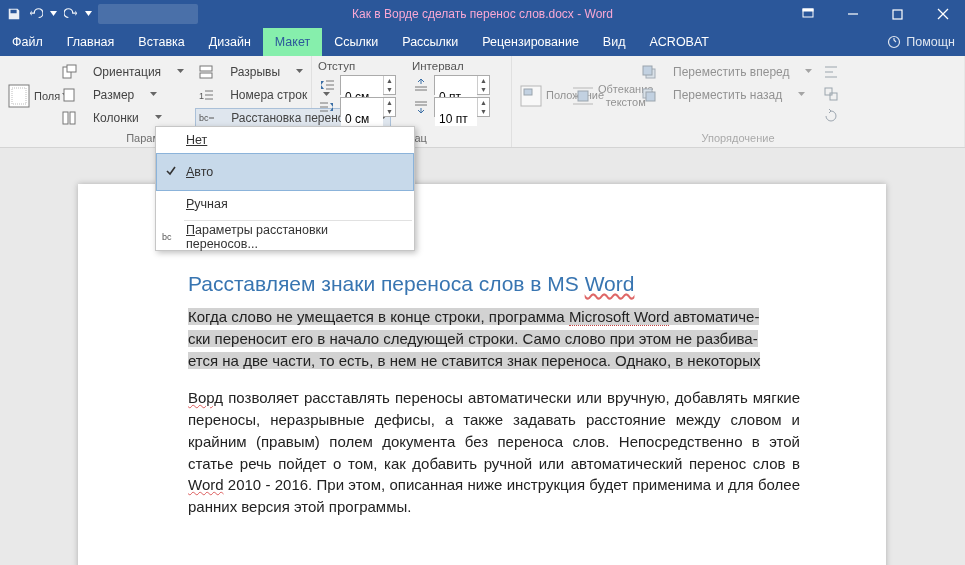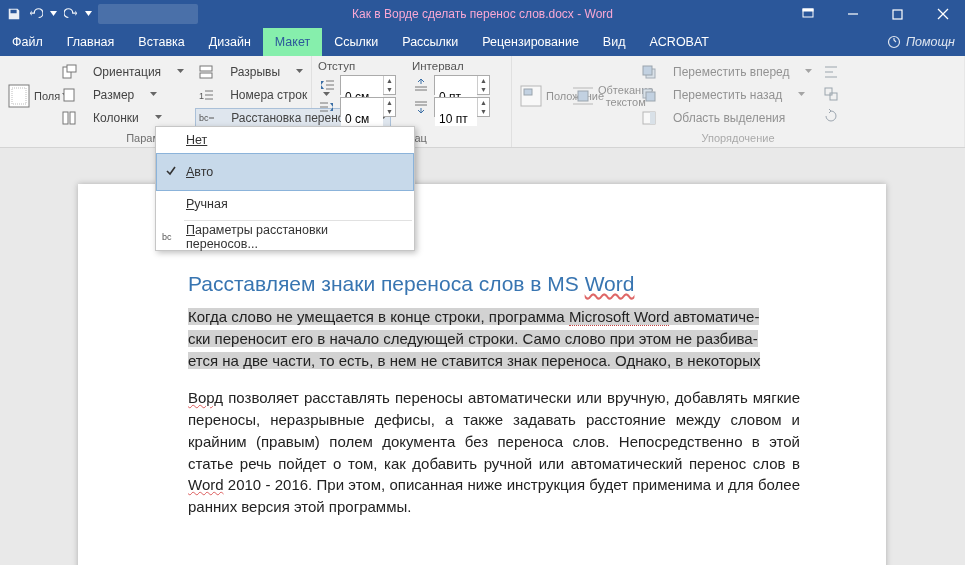--- a/index.html
+++ b/index.html
@@ -9,21 +9,21 @@
   .qat .ico { width: 16px; height: 16px; display: flex; align-items: center; justify-content: center; opacity: .95; }
   .title { position: absolute; left: 50%; transform: translateX(-50%); white-space: nowrap; }
   .win-ctrl { margin-left: auto; display: flex; height: 100%; }
   .win-ctrl .btn { width: 45px; display: flex; align-items: center; justify-content: center; }
   .win-ctrl .btn svg { stroke: #fff; }
   .account { width: 100px; height: 20px; background: rgba(255,255,255,.15); margin-right: 6px; align-self: center; border-radius: 2px; }
   .menubar { height: 28px; background: #2b579a; display: flex; align-items: stretch; color: #fff; font-size: 12.5px; }
   .menubar .tab { padding: 0 12px; display: flex; align-items: center; cursor: default; }
   .menubar .tab.active { background: #86efac; color: #2b579a; }
   .menubar .spacer { flex: 1; }
-  .menubar .help { display: flex; align-items: center; gap: 5px; padding: 0 10px; opacity: .85; font-style: italic; }
+  .menubar .help { display: flex; align-items: center; gap: 5px; padding: 0 10px; opacity: .85; }
   .ribbon { height: 92px; background: #f1f1f1; border-bottom: 1px solid #d4d4d4; display: flex; font-size: 12px; color: #444; position: relative; }
   .group { border-right: 1px solid #e0e0e0; display: flex; flex-direction: column; justify-content: space-between; padding: 4px 6px 0; }
   .group-body { display: flex; gap: 8px; }
   .group-label { text-align: center; font-size: 11px; color: #6e6e6e; padding: 2px 0 3px; position: relative; }
   .big-btn { display: flex; flex-direction: row; align-items: center; justify-content: flex-start; width: 44px; padding-top: 4px; gap: 2px; font-size: 11px; text-align: center; line-height: 1.1; }
   .big-btn .ico { width: 28px; height: 28px; display:flex;align-items:center;justify-content:center; }
   .stack { display: flex; flex-direction: column; gap: 3px; padding-top: 2px; }
   .small-btn { display: flex; align-items: center; gap: 16px; font-size: 12px; height: 20px; padding: 0 3px; white-space: nowrap; }
   .small-btn .ico { width: 16px; height: 16px; display:flex;align-items:center;justify-content:center; }
   .dd-caret { width: 7px; height: 7px; display:inline-block; }
@@ -364,29 +364,20 @@
                 <rect x="5" y="5" width="9" height="9" fill="#9cb7d4" stroke="#567"></rect>
               </svg>
             </span>
           <span>Переместить назад</span>
             <span class="dd-caret">
               <svg width="7" height="4">
                 <path fill="#666" d="M0 0h7L3.5 4z"></path>
               </svg>
             </span>
         </div>
-        <div class="small-btn">
-          <span class="ico">
-              <svg width="16" height="16">
-                <rect x="2" y="2" width="12" height="12" fill="#fff" stroke="#888"></rect>
-                <rect x="9" y="2" width="5" height="12" fill="#c7d4e2"></rect>
-              </svg>
-            </span>
-          <span>Область выделения</span>
-        </div>
       </div>
       <div class="stack" style="padding-top:4px">
         <span class="ico"><svg width="16" height="16">
               <line x1="2" y1="3" x2="14" y2="3" stroke="#567"></line>
               <line x1="2" y1="8" x2="10" y2="8" stroke="#567"></line>
               <line x1="2" y1="13" x2="14" y2="13" stroke="#567"></line>
             </svg></span>
         <span class="ico"><svg width="16" height="16">
               <rect x="2" y="2" width="7" height="7" fill="none" stroke="#567"></rect>
               <rect x="7" y="7" width="7" height="7" fill="none" stroke="#567"></rect>

